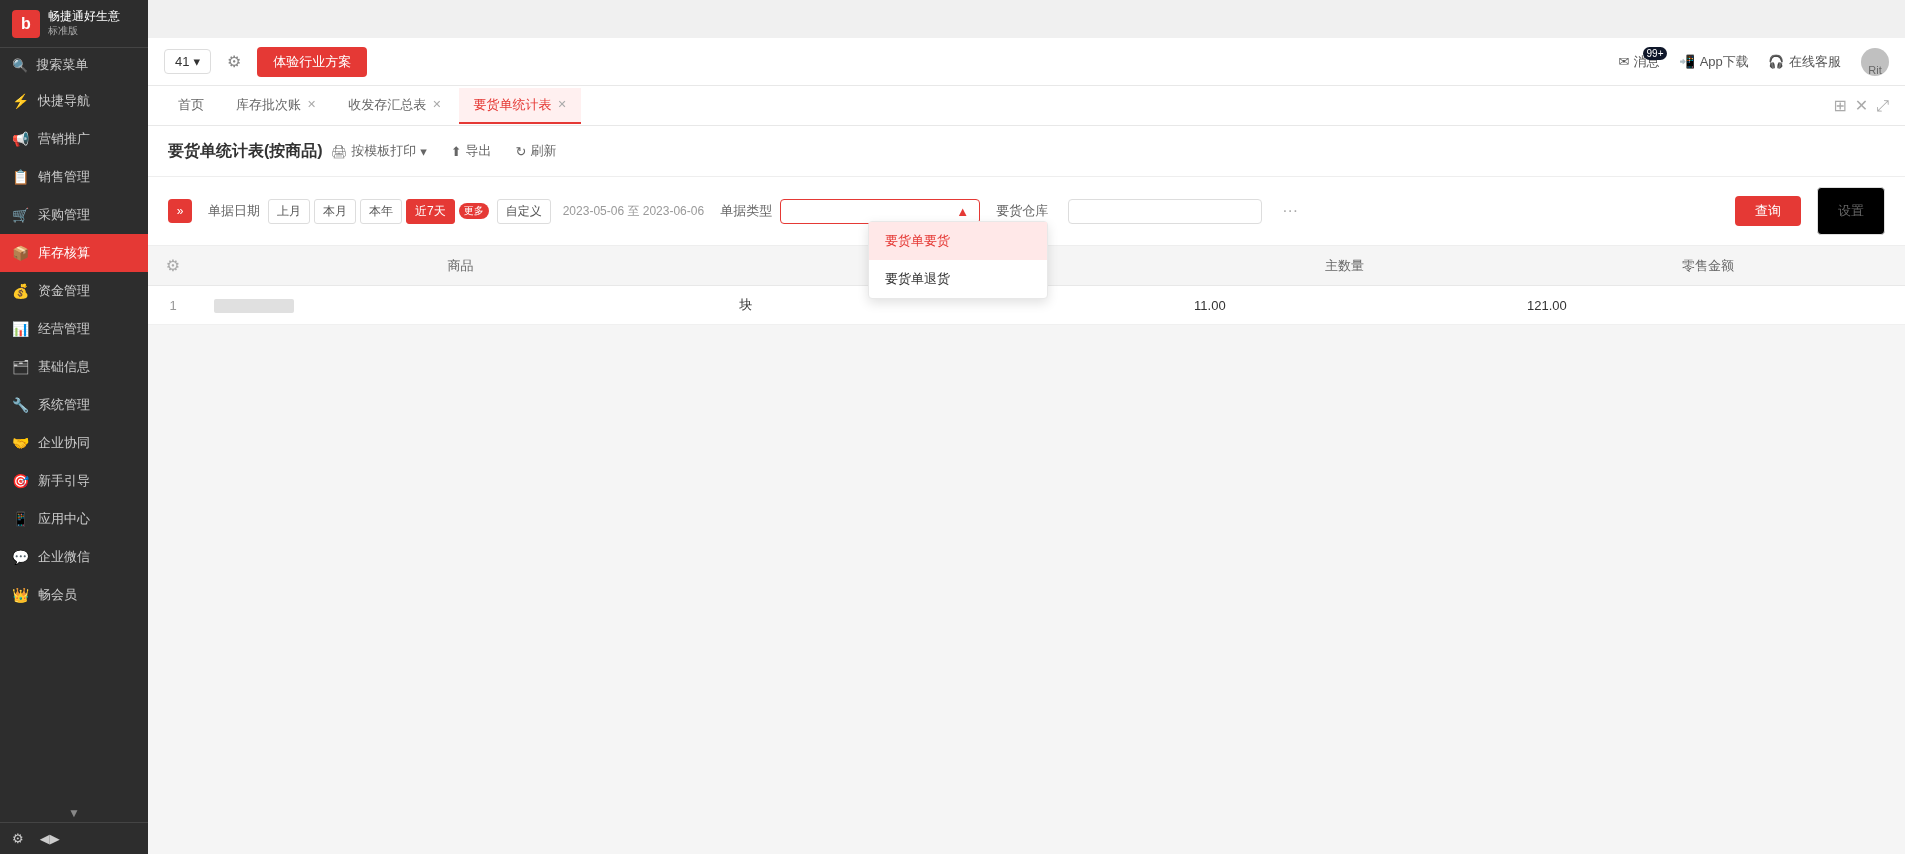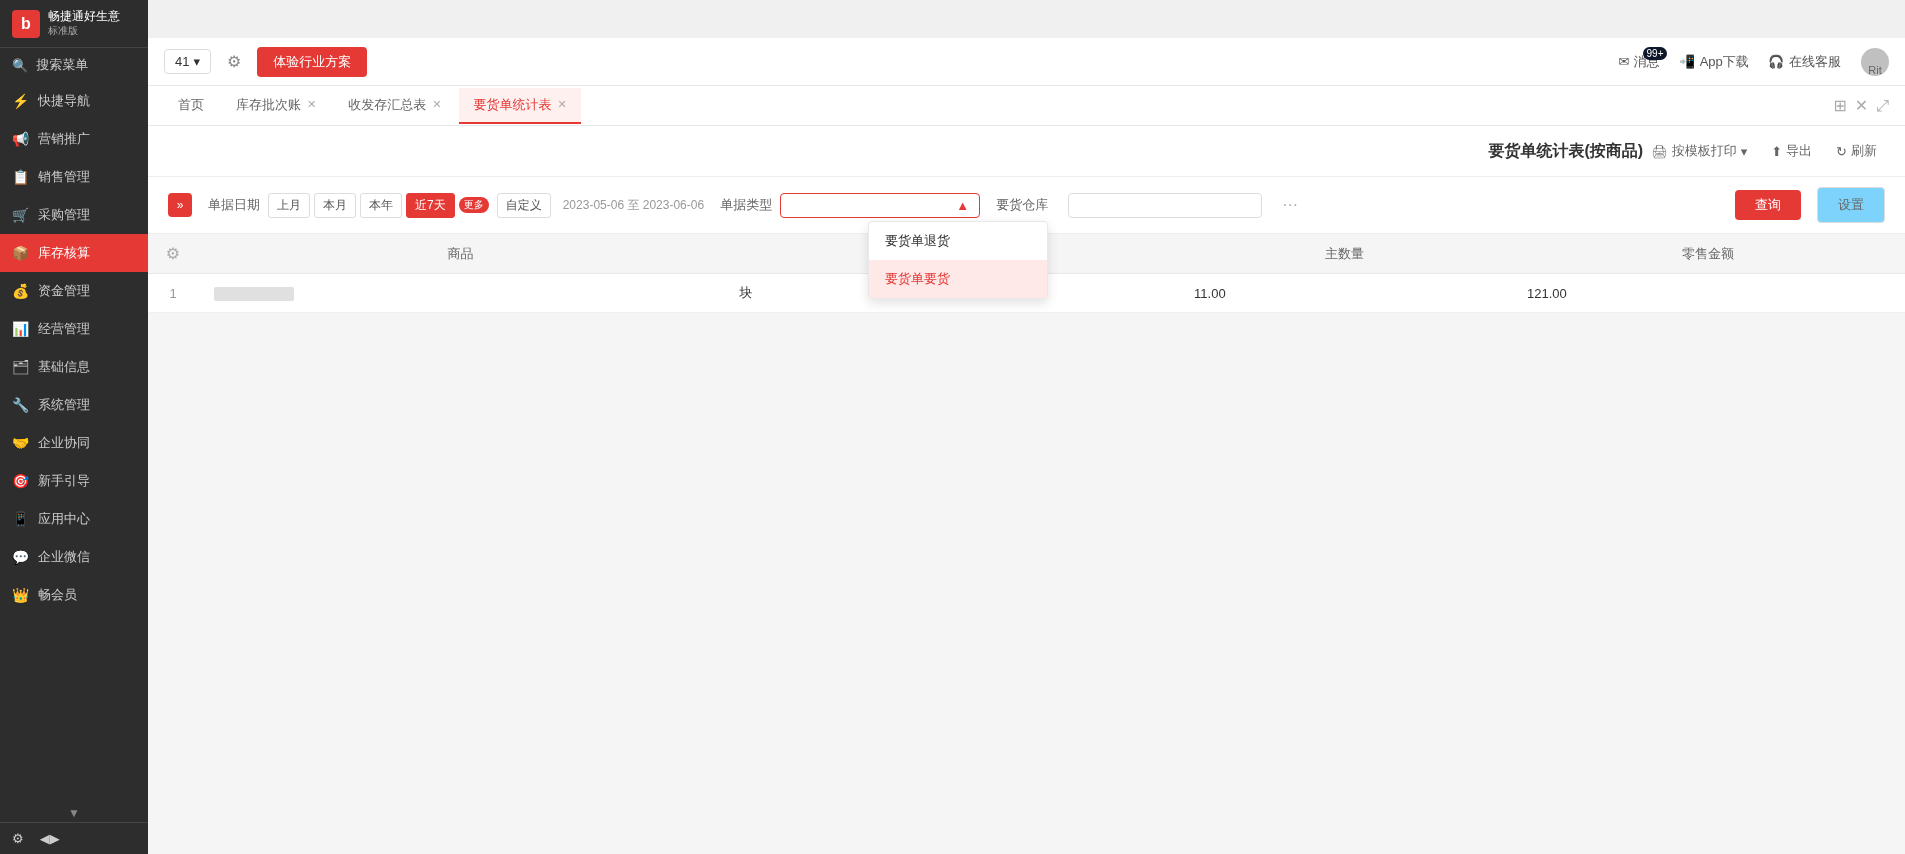--- a/index.html
+++ b/index.html
@@ -190,21 +190,21 @@
       background: #f5f5f5;
       position: relative;
     }
 
     
     .page-header {
       background: #fff;
       padding: 12px 20px;
       display: flex;
       align-items: center;
-      justify-content: flex-end;
+      justify-content: flex-start;
       border-bottom: 1px solid #eee;
     }
     .page-title { font-size: 16px; font-weight: 600; color: #333; }
     .page-actions { display: flex; align-items: center; gap: 8px; }
     .page-actions .action-btn {
       display: flex;
       align-items: center;
       gap: 4px;
       color: #666;
       cursor: pointer;
@@ -302,24 +302,24 @@
       background: #e53935;
       color: #fff;
       border: none;
       padding: 6px 20px;
       border-radius: 4px;
       cursor: pointer;
       font-size: 13px;
       margin-left: auto;
     }
     .settings-btn {
-      background: #7dd3fc;
+      background: #000000;
       color: #666;
       border: 1px solid #ddd;
-      padding: 8px 20px;
+      padding: 14px 20px;
       border-radius: 4px;
       cursor: pointer;
       font-size: 13px;
     }
 
     
     .dropdown-menu {
       position: absolute;
       top: 44px;
       left: 720px;
@@ -590,22 +590,22 @@
       <div class="warehouse-group">
         <span class="filter-label">要货仓库</span>
         <input class="warehouse-input" style="">
         <span class="filter-more">···</span>
       </div>
 
       <button class="query-btn">查询</button>
       <button class="settings-btn">设置</button>
 
       <div class="dropdown-menu">
+        <div class="dropdown-item selected">要货单要货</div>
         <div class="dropdown-item">要货单退货</div>
-        <div class="dropdown-item selected">要货单要货</div>
       </div>
     </div>
 
     <div class="table-wrapper">
       <table class="data-table">
         <thead>
           <tr>
             <th><span class="table-settings-icon">⚙</span></th>
             <th>商品</th>
             <th>主计量单位</th>

